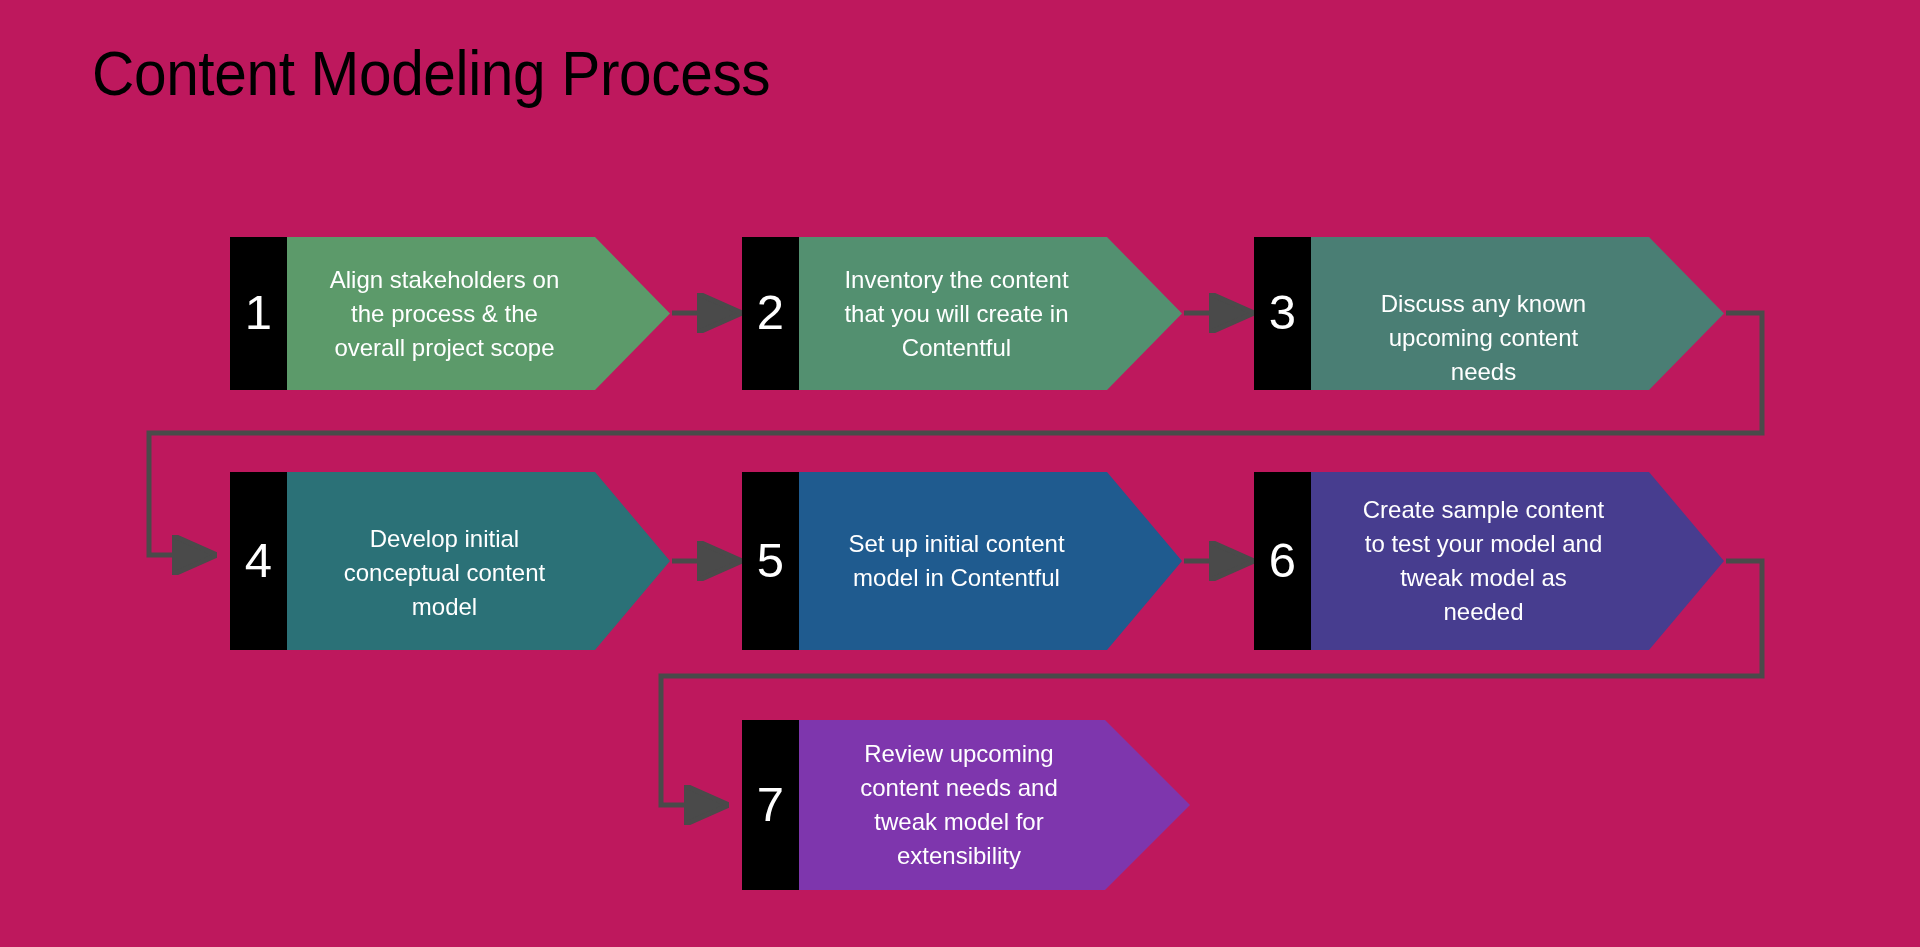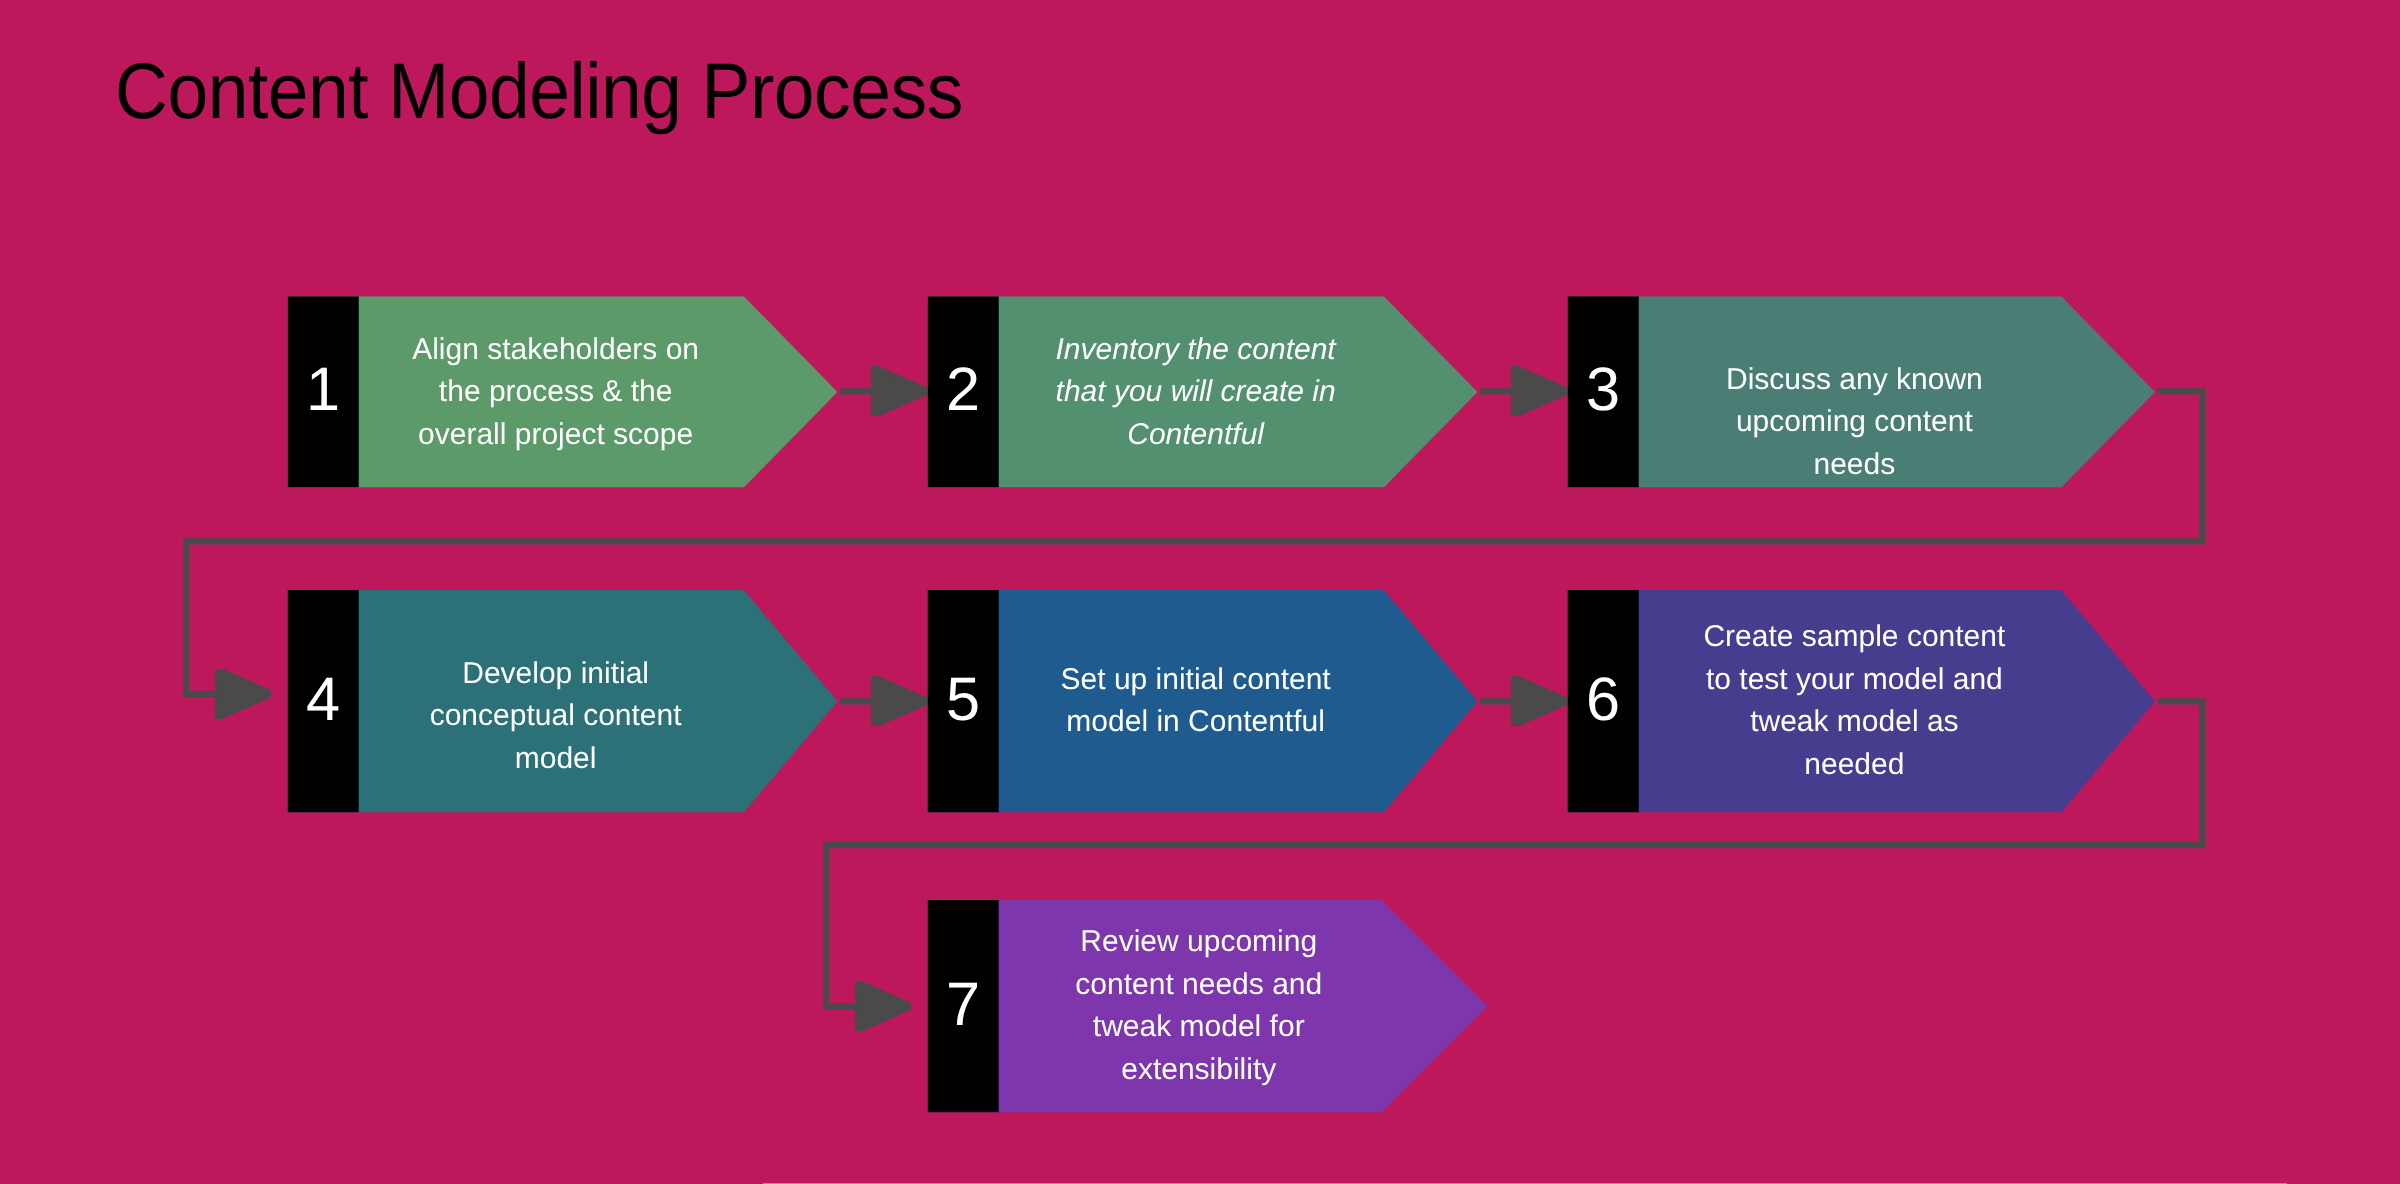--- a/index.html
+++ b/index.html
@@ -91,21 +91,21 @@
     box-sizing: border-box;
     padding: 0 14px;
     white-space: pre-line;
   }
 
   
   #step-1 { left: 230px;  top: 237px; width: 440px;  height: 153px; }
   #step-1 .step-label { width: 315px; }
 
   #step-2 { left: 742px;  top: 237px; width: 440px;  height: 153px; }
-  #step-2 .step-label { width: 315px; font-style: italic; }
+  #step-2 .step-label { width: 315px; }
 
   #step-3 { left: 1254px; top: 237px; width: 470px;  height: 153px; }
   #step-3 .step-label { width: 345px; margin-top: 24px; }
 
   #step-4 { left: 230px;  top: 472px; width: 440px;  height: 178px; }
   #step-4 .step-label { width: 315px; margin-top: 12px; }
 
   #step-5 { left: 742px;  top: 472px; width: 440px;  height: 178px; }
   #step-5 .step-label { width: 315px; }
 

